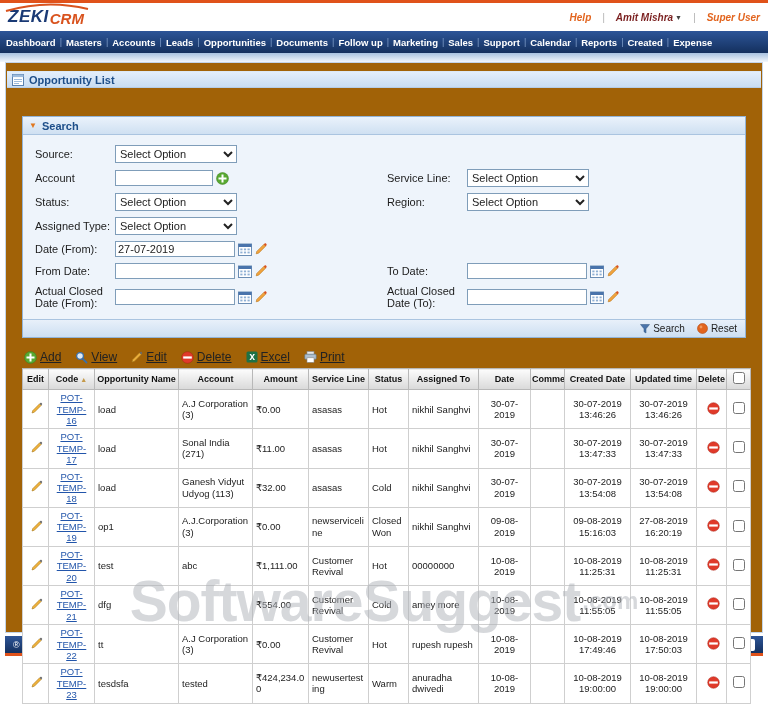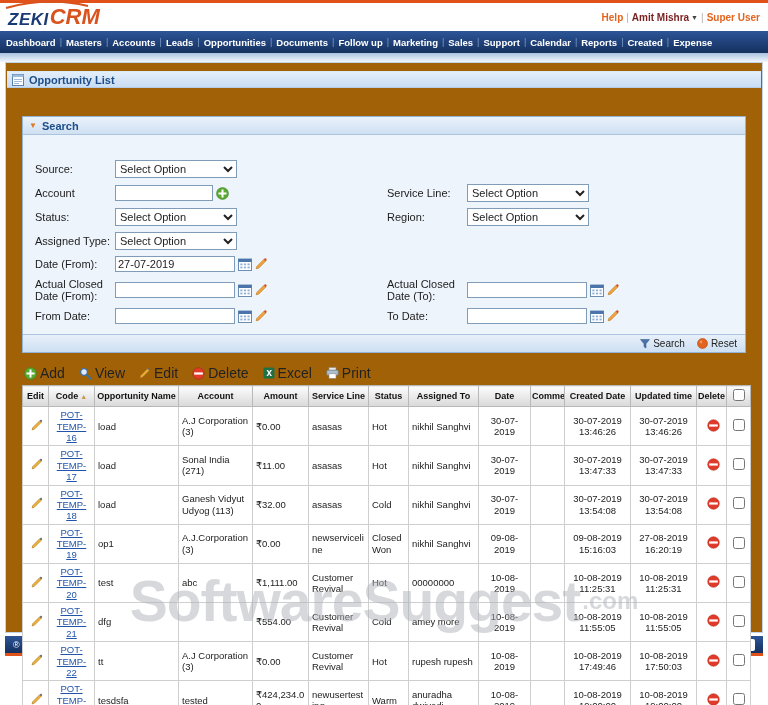--- a/index.html
+++ b/index.html
@@ -4,59 +4,59 @@
 <style>
   * { margin:0; padding:0; box-sizing:border-box; }
   html,body { width:768px; height:705px; background:#fff; overflow:hidden; position:relative;
     font-family:"Liberation Sans","DejaVu Sans",sans-serif; font-size:11px; color:#333; }
 
   .topstrip { height:3px; background:#e0521a; }
   .header { height:28px; display:flex; justify-content:space-between; align-items:center; padding:0 8px; background:#fff; }
   .logo { position:relative; display:flex; align-items:flex-end; cursor:pointer; }
   .logo-swoosh { position:absolute; top:-4px; left:-4px; }
   .logo-zeki { font-style:italic; font-weight:bold; font-size:17px; color:#1a3a75; letter-spacing:.5px; }
-  .logo-crm  { font-style:italic; font-weight:bold; font-size:22px; color:#d9531e; margin-left:1px; }
-  .userbox { display:flex; align-items:center; gap:3px; font-size:10px; font-weight:bold; }
+  .logo-crm  { font-style:italic; font-weight:bold; font-size:15px; color:#d9531e; margin-left:1px; }
+  .userbox { display:flex; align-items:center; gap:11px; font-size:10px; font-weight:bold;font-style:italic; }
   .help-link { color:#e2641e; cursor:pointer; }
   .user-sep { color:#b0b0b0; font-weight:normal; }
   .user-name { color:#7a1f1f; cursor:pointer; display:flex; align-items:center; gap:2px; }
   .caret { font-size:7px; color:#444; }
   .user-role { color:#e2641e; }
 
   .nav { height:22px; background:linear-gradient(#2d5598,#14305e); display:flex; align-items:center; padding:0 2px; white-space:nowrap; overflow:hidden; }
   .nav-item { color:#fff; font-weight:bold; font-size:9.5px; padding:0 4px; cursor:pointer; }
   .nav-sep { color:#7e9cc8; font-size:9px; }
   .nav-fade { height:9px; background:linear-gradient(#a8c2e0,#f2f7fc); }
 
   .content-frame { margin:0 5px; border:1px solid #c3d4e8; background:#a16207; height:571px; padding-top:8px; position:relative; }
   .page-title-bar { height:17px; margin:0 1px; background:linear-gradient(#e3eefb,#c9ddf2);
     border-top:1px solid #dce9f7; border-bottom:1px solid #b7cde6;
     display:flex; align-items:center; gap:5px; padding-left:5px; color:#1d4e89; font-weight:bold; font-size:11px; }
 
   .search-panel { margin:28px 16px 0; border:1px solid #93b4d8; background:#eef4fb; }
   .sp-header { height:18px; background:linear-gradient(#eaf2fb,#cfe0f2); border-bottom:1px solid #aac4e0;
     display:flex; align-items:center; gap:5px; padding-left:6px; color:#1d4e89; font-weight:bold; font-size:11px; cursor:pointer; }
   .collapse-caret { color:#e07820; font-size:8px; }
-  .sp-body { padding:25px 12px 4px; }
+  .sp-body { padding:10px 12px 4px; }
   .frow { display:flex; margin-bottom:6px; }
   .fcol-left { width:352px; flex:none; display:flex; align-items:center; }
   .fcol-right { flex:1; display:flex; align-items:center; }
   .flabel { width:80px; flex:none; font-size:11px; color:#1c1c1c; line-height:1.1; }
   .fselect { width:122px; height:18px; font-size:11px; border:1px solid #7f9db9; background:#fff; color:#222; }
   .ftext { width:120px; height:16px; font-size:11px; border:1px solid #7f9db9; padding:0 2px; color:#222; }
   .ftext.wide { width:214px; }
   .ftext.acct { width:98px; }
   .icon-btn { cursor:pointer; display:inline-flex; margin-left:3px; align-items:center; }
   .sp-footer { height:18px; background:linear-gradient(#e8f0fa,#cddff2); border-top:1px solid #aac4e0;
     display:flex; justify-content:flex-end; align-items:center; gap:12px; padding-right:8px; }
   .sp-btn { display:flex; align-items:center; gap:3px; font-size:10px; color:#222; cursor:pointer;
     background:none; border:none; font-family:inherit; }
 
   .toolbar { display:flex; align-items:center; gap:14px; margin:12px 0 4px 18px; }
-  .tool { display:flex; align-items:center; gap:3px; font-size:14px; color:#222; cursor:pointer; }
+  .tool { display:flex; align-items:center; gap:3px; font-size:12px; color:#222; cursor:pointer;text-decoration:underline; }
 
   .grid-wrap { margin:0 16px; }
   table.grid { width:100%; border-collapse:collapse; table-layout:fixed; font-size:9.5px; }
   .grid th { background:linear-gradient(#fcfcfc,#d9d9d9); border:1px solid #b8b8b8; font-size:9px; font-weight:bold;
     color:#111; padding:3px 1px; text-align:center; white-space:nowrap; overflow:hidden; }
   .grid td { border:1px solid #cfcfcf; padding:2px 3px; color:#222; vertical-align:middle; background:#fff;
     line-height:1.2; overflow-wrap:break-word; }
   .grid td.center { text-align:center; }
   .code-link { color:#2255aa; text-decoration:underline; cursor:pointer; }
   .sort-arrow { color:#c59a4a; font-size:7px; margin-left:2px; }
@@ -270,66 +270,66 @@
           <span class="icon-btn">
               <svg class="ic ic-clear">
                 <use href="#ic-clear"></use>
               </svg>
             </span>
         </div>
       </div>
 
       <div class="frow">
         <div class="fcol-left">
+          <label class="flabel">From Date:</label>
+          <input class="ftext" value="" style="">
+          <span class="icon-btn">
+              <svg class="ic ic-cal">
+                <use href="#ic-cal"></use>
+              </svg>
+            </span>
+          <span class="icon-btn">
+              <svg class="ic ic-clear">
+                <use href="#ic-clear"></use>
+              </svg>
+            </span>
+        </div>
+        <div class="fcol-right">
+          <label class="flabel">To Date:</label>
+          <input class="ftext" value="" style="">
+          <span class="icon-btn">
+              <svg class="ic ic-cal">
+                <use href="#ic-cal"></use>
+              </svg>
+            </span>
+          <span class="icon-btn">
+              <svg class="ic ic-clear">
+                <use href="#ic-clear"></use>
+              </svg>
+            </span>
+        </div>
+      </div>
+
+      <div class="frow">
+        <div class="fcol-left">
           <label class="flabel">Actual Closed Date (From):</label>
           <input class="ftext" value="" style="">
           <span class="icon-btn">
               <svg class="ic ic-cal">
                 <use href="#ic-cal"></use>
               </svg>
             </span>
           <span class="icon-btn">
               <svg class="ic ic-clear">
                 <use href="#ic-clear"></use>
               </svg>
             </span>
         </div>
         <div class="fcol-right">
           <label class="flabel">Actual Closed Date (To):</label>
-          <input class="ftext" value="" style="">
-          <span class="icon-btn">
-              <svg class="ic ic-cal">
-                <use href="#ic-cal"></use>
-              </svg>
-            </span>
-          <span class="icon-btn">
-              <svg class="ic ic-clear">
-                <use href="#ic-clear"></use>
-              </svg>
-            </span>
-        </div>
-      </div>
-
-      <div class="frow">
-        <div class="fcol-left">
-          <label class="flabel">From Date:</label>
-          <input class="ftext" value="" style="">
-          <span class="icon-btn">
-              <svg class="ic ic-cal">
-                <use href="#ic-cal"></use>
-              </svg>
-            </span>
-          <span class="icon-btn">
-              <svg class="ic ic-clear">
-                <use href="#ic-clear"></use>
-              </svg>
-            </span>
-        </div>
-        <div class="fcol-right">
-          <label class="flabel">To Date:</label>
           <input class="ftext" value="" style="">
           <span class="icon-btn">
               <svg class="ic ic-cal">
                 <use href="#ic-cal"></use>
               </svg>
             </span>
           <span class="icon-btn">
               <svg class="ic ic-clear">
                 <use href="#ic-clear"></use>
               </svg>

